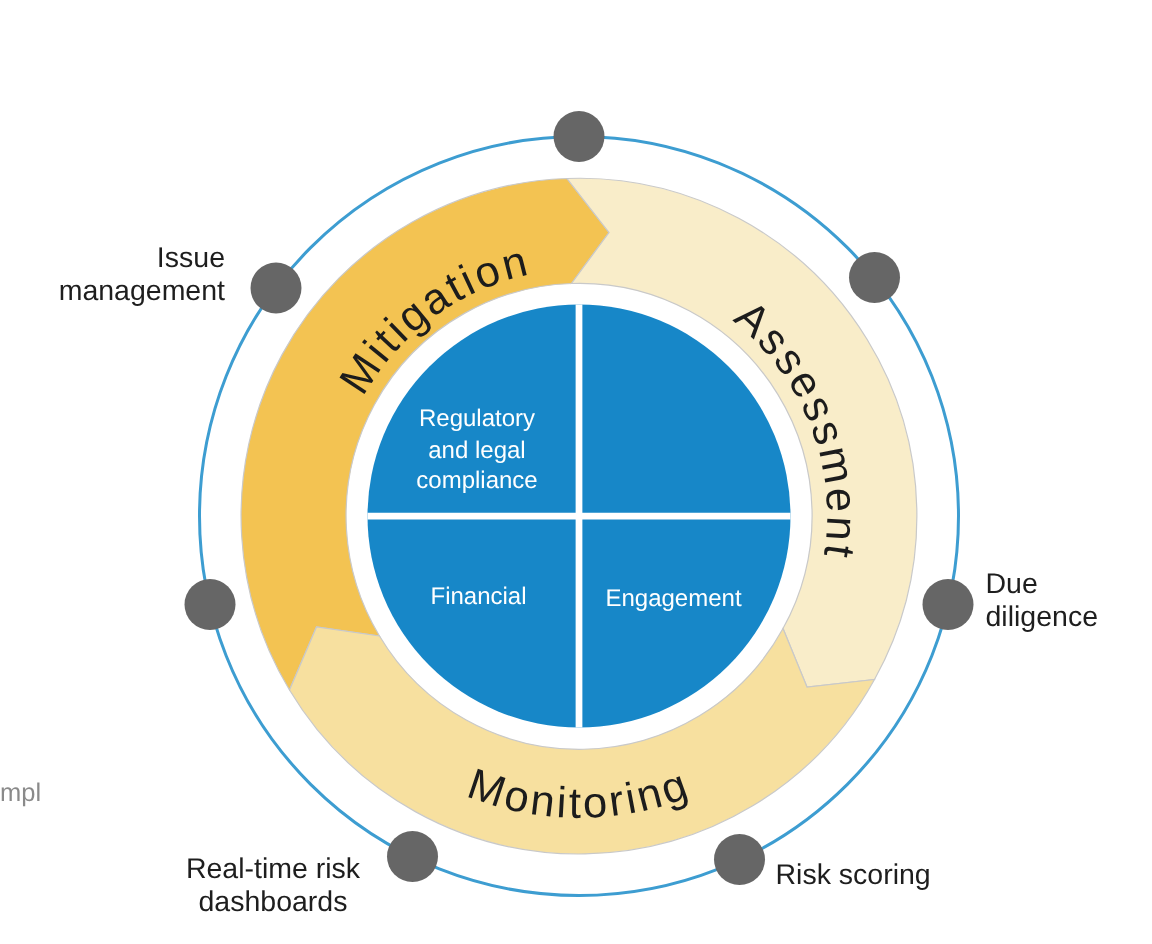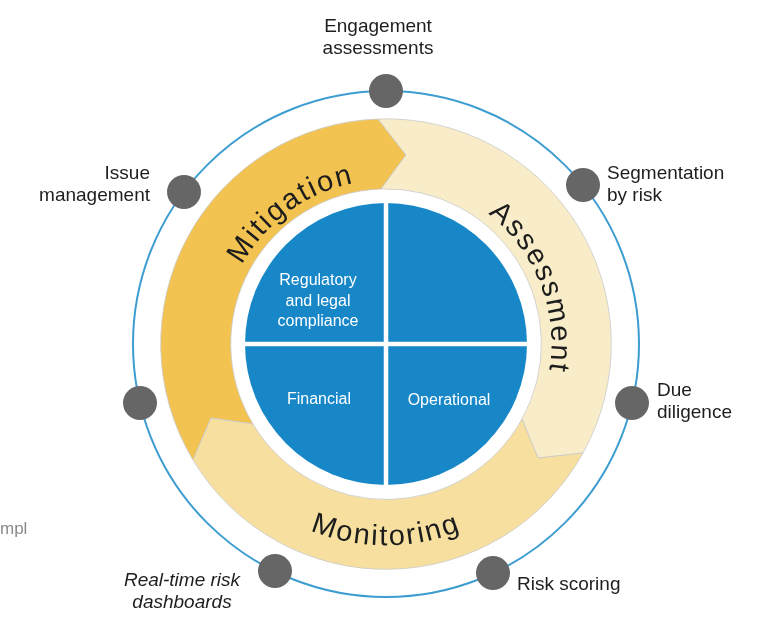--- a/index.html
+++ b/index.html
@@ -59,30 +59,26 @@
 
   <div class="quad-label" style="left:318px;top:301px;">
     <span>Regulatory</span>
     <span>and legal</span>
     <span>compliance</span>
   </div>
   <div class="quad-label" style="left:319px;top:399px;">
     <span>Financial</span>
   </div>
   <div class="quad-label" style="left:449px;top:400px;">
-    <span>Operational</span>
+    <span>Engagement</span>
   </div>
 
-  <div class="sat-label sat-center" style="left:378px;top:15px;">Engagement
-assessments</div>
-  <div class="sat-label" style="left:607px;top:162px;">Segmentation
-by risk</div>
   <div class="sat-label" style="left:517px;top:573px;">Risk scoring</div>
   <div class="sat-label" style="left:657px;top:379px;">Due
 diligence</div>
-  <div class="sat-label sat-center" style="left:182px;top:569px;font-style:italic;">Real-time risk
+  <div class="sat-label sat-center" style="left:182px;top:569px;">Real-time risk
 dashboards</div>
   <div class="sat-label sat-right" style="right:618px;top:162px;">Issue
 management</div>
 
   <div class="edge-fragment">mpl</div>
 
 </div>
 
 </body></html>

